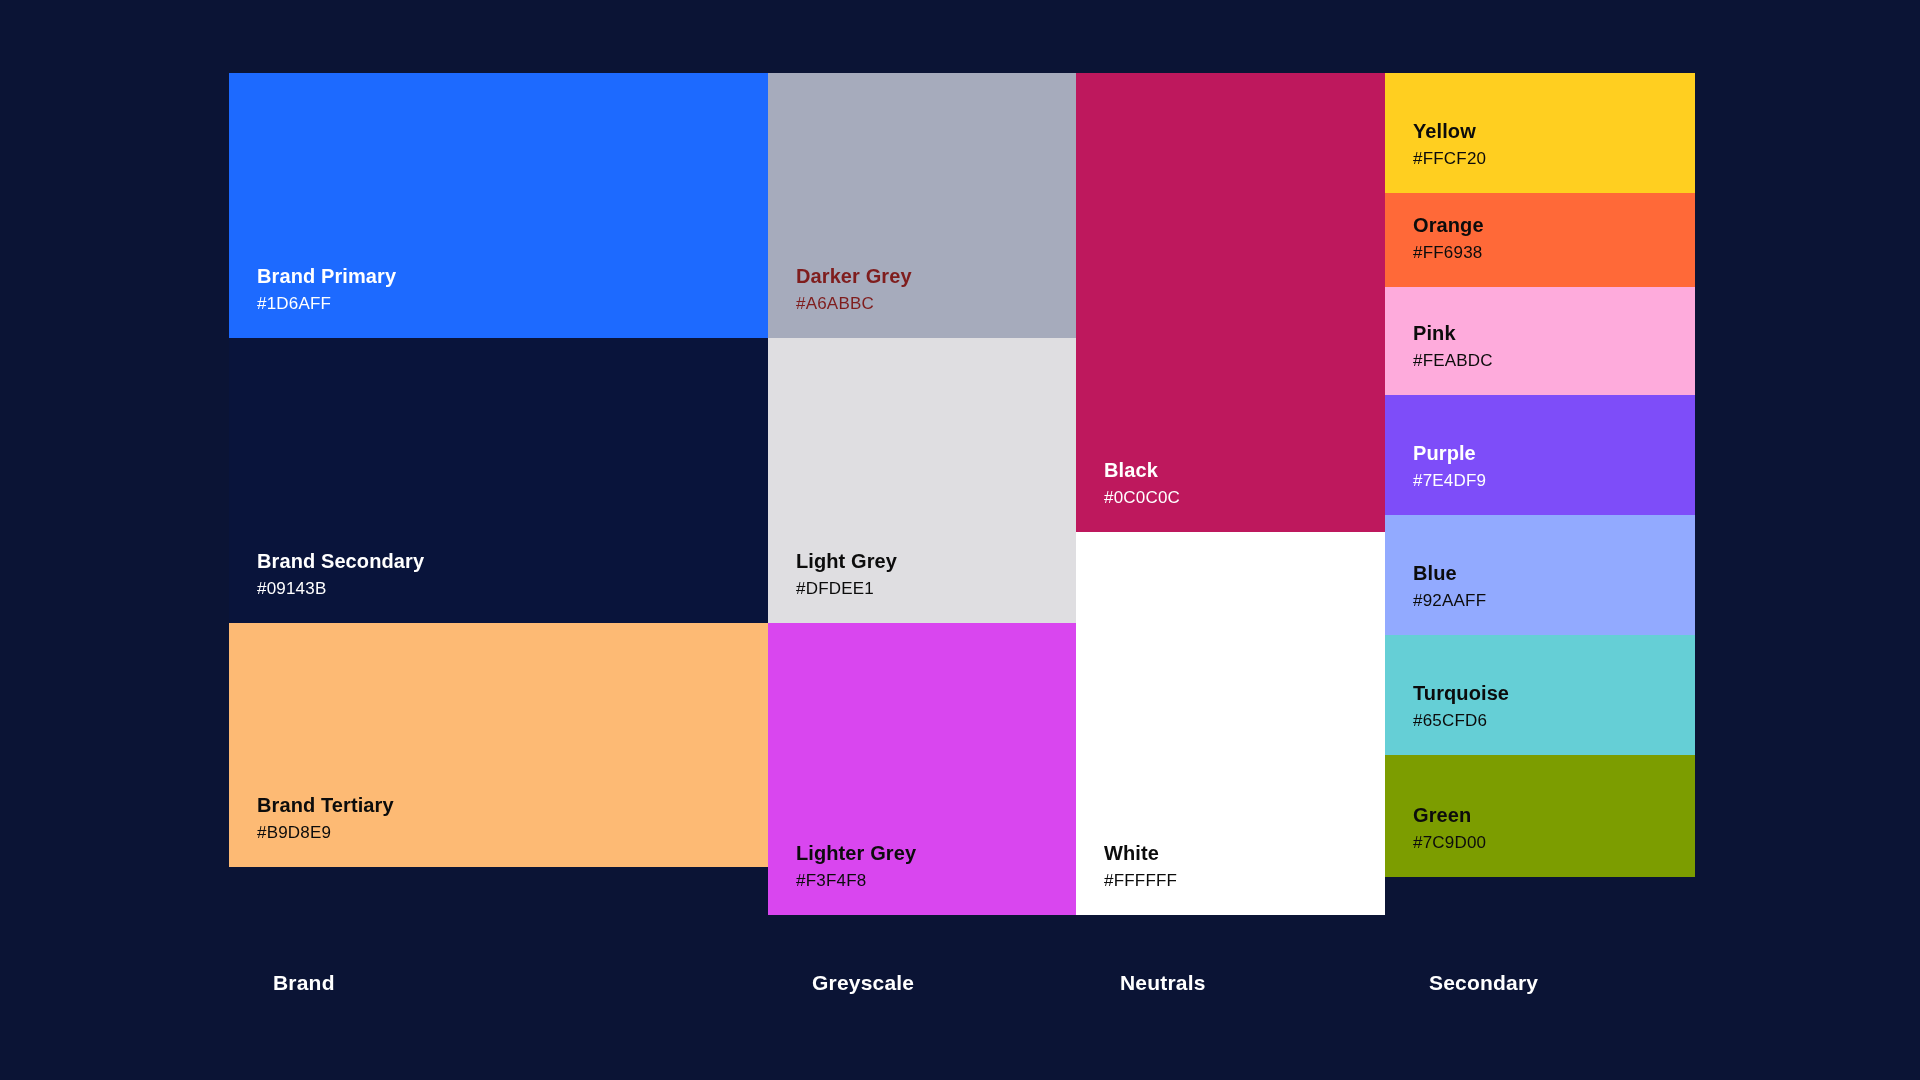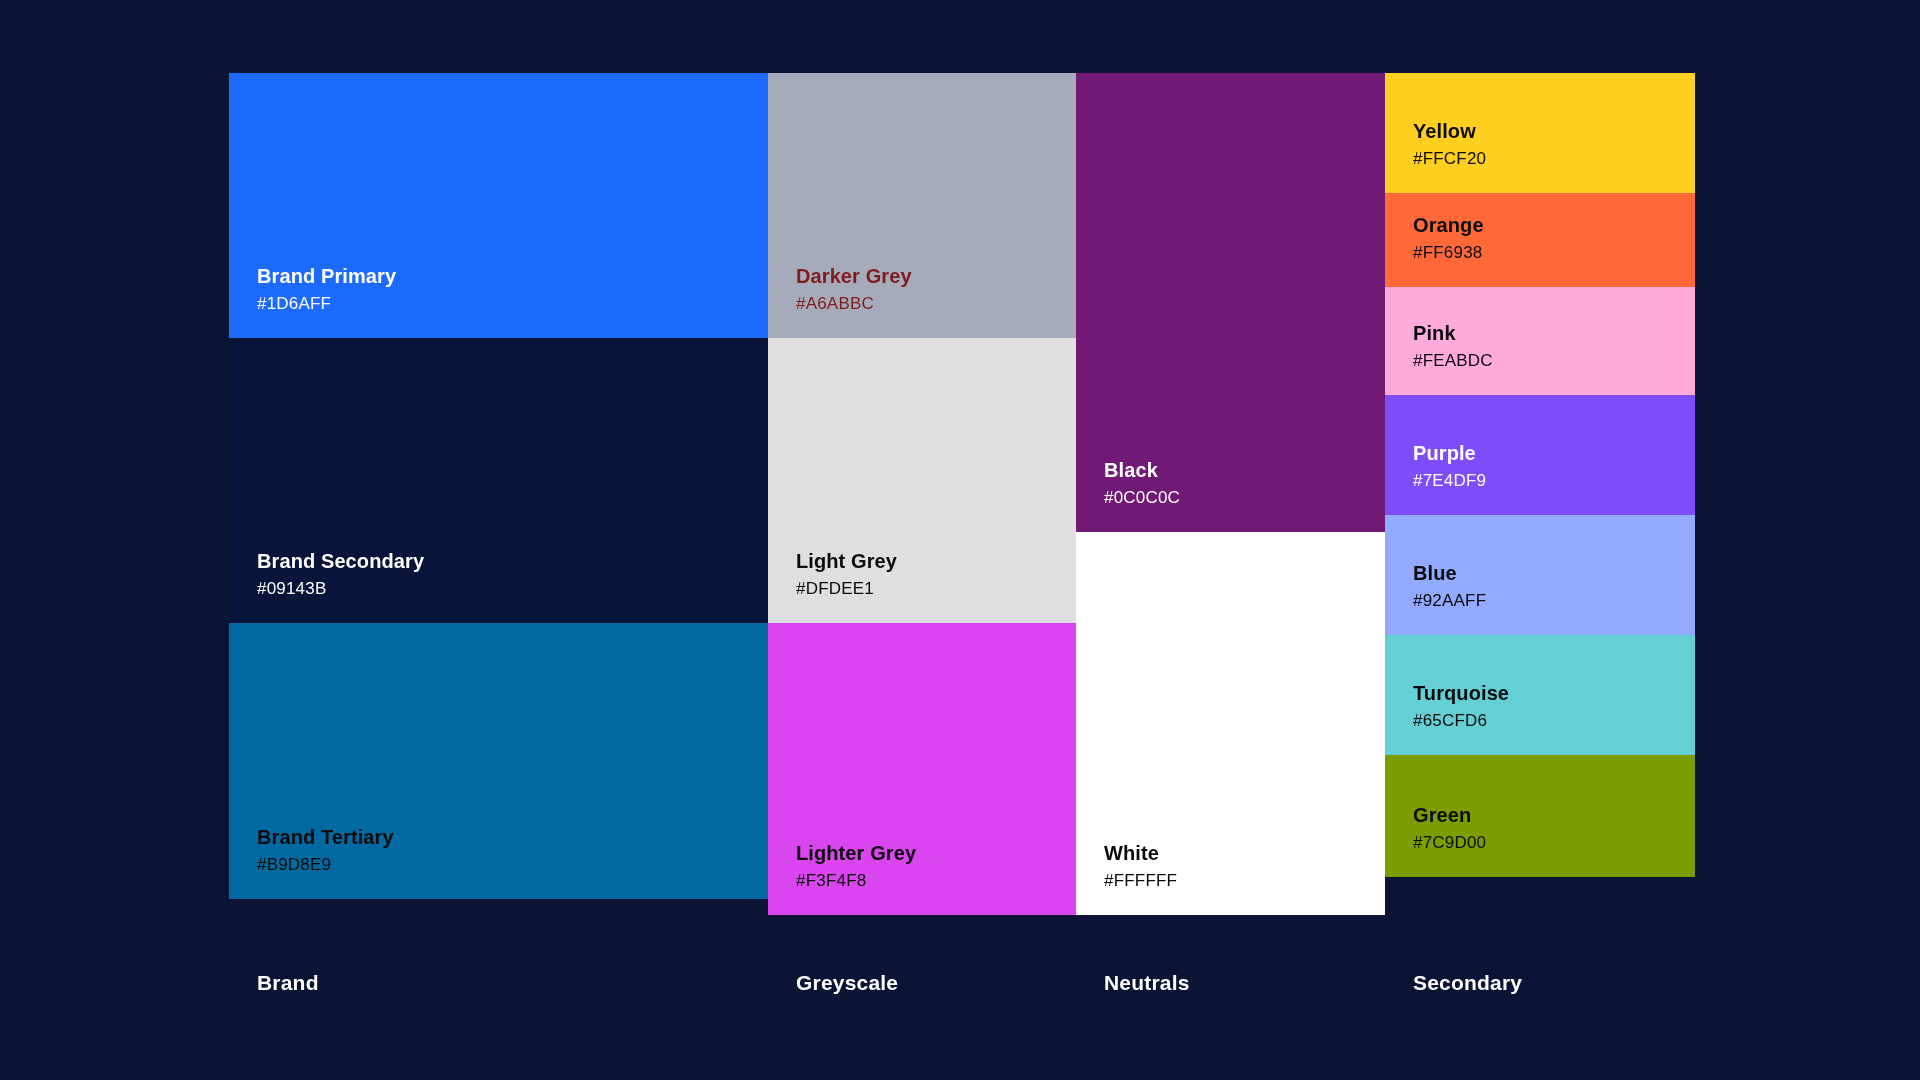--- a/index.html
+++ b/index.html
@@ -44,21 +44,21 @@
     font-size:17px;
     font-weight:normal;
     line-height:1.4;
     letter-spacing:0.2px;
     margin-top:2px;
   }
 
   
   #category-row {
     position:absolute;
-    left:229px; top:960px;
+    left:245px; top:960px;
     width:1466px; height:46px;
     display:flex;
     flex-direction:row;
   }
   .category-label {
     font-size:21px;
     font-weight:bold;
     color:#FFFFFF;
     letter-spacing:0.2px;
     padding-left:28px;
@@ -76,41 +76,41 @@
 <div id="palette-board">
     <div class="palette-column col-brand">
       <div class="swatch" style="background: rgb(29, 106, 255); color: rgb(255, 255, 255); height: 265px;">
         <div class="swatch-name">Brand Primary</div>
         <div class="swatch-hex">#1D6AFF</div>
       </div>
       <div class="swatch" style="background: rgb(9, 20, 59); color: rgb(255, 255, 255); height: 285px;">
         <div class="swatch-name">Brand Secondary</div>
         <div class="swatch-hex">#09143B</div>
       </div>
-      <div class="swatch" style="background: #0369a1; color: rgb(12, 12, 12); height: 276px;">
+      <div class="swatch" style="background: #fdba74; color: rgb(12, 12, 12); height: 244px;">
         <div class="swatch-name">Brand Tertiary</div>
         <div class="swatch-hex">#B9D8E9</div>
       </div>
     </div>
     <div class="palette-column col-greyscale">
       <div class="swatch" style="background: rgb(166, 171, 188); color: #7f1d1d; height: 265px;">
         <div class="swatch-name">Darker Grey</div>
         <div class="swatch-hex">#A6ABBC</div>
       </div>
       <div class="swatch" style="background: rgb(223, 222, 225); color: rgb(12, 12, 12); height: 285px;">
         <div class="swatch-name">Light Grey</div>
         <div class="swatch-hex">#DFDEE1</div>
       </div>
       <div class="swatch" style="background: #d946ef; color: rgb(12, 12, 12); height: 292px;">
         <div class="swatch-name">Lighter Grey</div>
         <div class="swatch-hex">#F3F4F8</div>
       </div>
     </div>
     <div class="palette-column col-neutrals">
-      <div class="swatch" style="background: #701a75; color: rgb(255, 255, 255); height: 524px;">
+      <div class="swatch" style="background: #be185d; color: rgb(255, 255, 255); height: 524px;">
         <div class="swatch-name">Black</div>
         <div class="swatch-hex">#0C0C0C</div>
       </div>
       <div class="swatch" style="background: rgb(255, 255, 255); color: rgb(12, 12, 12); height: 437px;">
         <div class="swatch-name">White</div>
         <div class="swatch-hex">#FFFFFF</div>
       </div>
     </div>
     <div class="palette-column col-secondary">
       <div class="swatch" style="background: rgb(255, 207, 32); color: rgb(12, 12, 12); height: 120px;">

